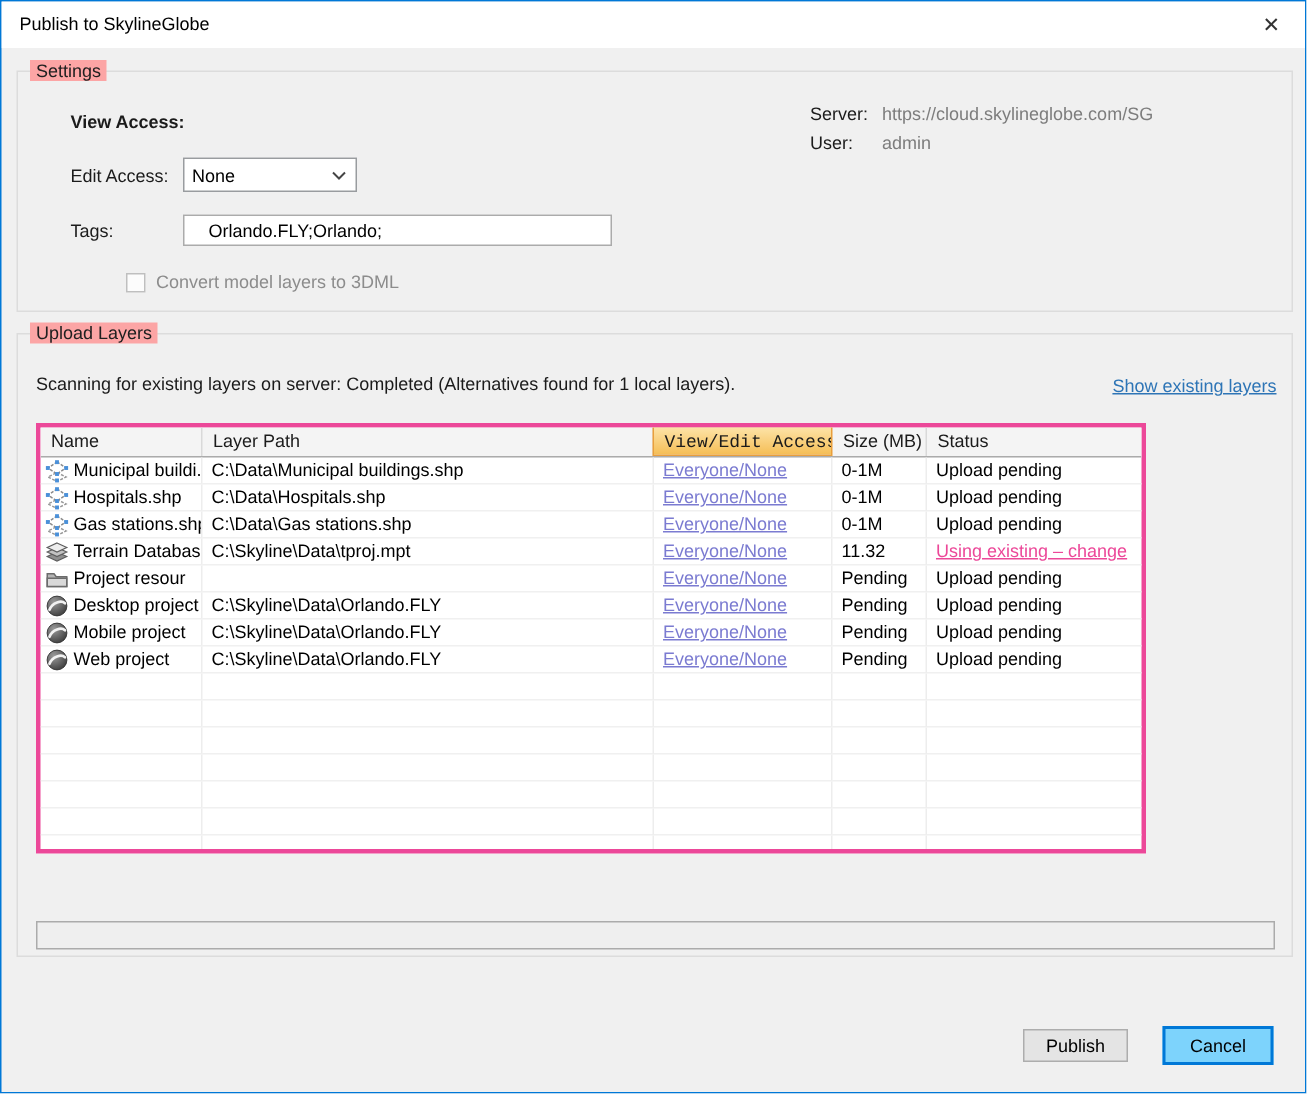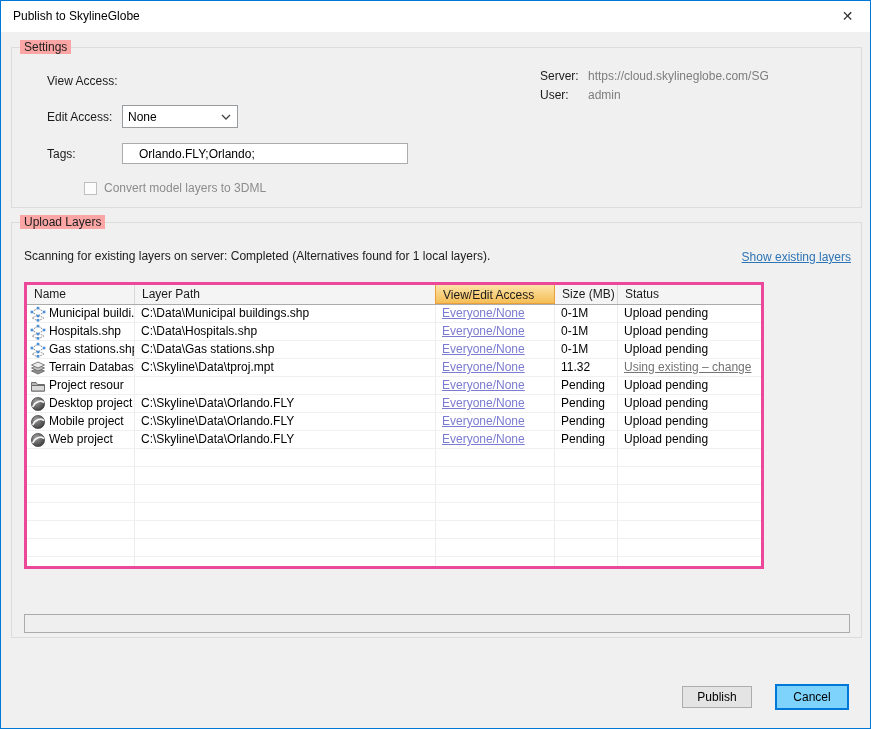--- a/index.html
+++ b/index.html
@@ -37,28 +37,28 @@
   .checklabel { font-size:12px; color:#8c8c8c; }
 
   
   .scan-text { position:absolute; left:12px; top:26px; font-size:12px; color:#1b1b1b; }
   .show-link { position:absolute; right:10px; top:27px; font-size:12px; color:#2E75B6; text-decoration:underline; cursor:pointer; }
 
   
   .layers-table { position:absolute; left:12px; top:59px; width:740px; height:287px; background:#fff; border:3px solid #ec4899; overflow:hidden; }
   .thead { display:grid; grid-template-columns:108px 301px 119px 63px 215px auto; height:20px; background:#F4F4F4; border-bottom:1px solid #ABABAB; }
   .th { font-size:12px; color:#1b1b1b; line-height:19px; padding-left:7px; border-right:1px solid #D9D9D9; overflow:hidden; white-space:nowrap; }
-  .th.hot { background:linear-gradient(#FDE3A7,#F5BE56); border:1px solid #E99F3C; margin:-1px 0 0 -1px; line-height:20px; }
+  .th.hot { background:linear-gradient(#FDE3A7,#F5BE56); border:1px solid #E99F3C; margin:-1px 0 0 -1px; line-height:20px;font-family:Liberation Mono, monospace; }
   .tbody { position:absolute; left:0; top:20px; right:0; bottom:0; }
   .tr { display:grid; grid-template-columns:108px 301px 119px 63px 215px auto; height:18px; }
   .td { font-size:12px; line-height:17px; padding-left:6px; border-right:1px solid #EDEDED; border-bottom:1px solid #F0F0F0; overflow:hidden; white-space:nowrap; color:#000; }
   .td.name-cell { display:flex; align-items:center; gap:3px; padding-left:3px; }
   .td .rowicon { width:16px; height:16px; flex:0 0 16px; display:inline-flex; }
   .access-link { color:#7b7bd1; text-decoration:underline; cursor:pointer; }
-  .status-link { color:#737373; text-decoration:underline; cursor:pointer;margin-top:47px; }
+  .status-link { color:#ec4899; text-decoration:underline; cursor:pointer;margin-top:47px; }
 
   
   .progress-strip { position:absolute; left:12px; top:391px; width:826px; height:19px; border:1px solid #ABABAB; background:#EFEFEF; }
 
   
   .btn { position:absolute; font-family:"Liberation Sans",sans-serif; font-size:12px; color:#000; background:#E4E4E4; border:1px solid #ADADAD; cursor:pointer; }
   .btn-publish { left:681px; top:685px; width:70px; height:22px; }
   .btn-cancel  { left:774px; top:683px; width:74px; height:26px; border:2px solid #0078D7; background:#7dd3fc; }
 </style>
 </head>
@@ -67,21 +67,21 @@
 <div class="dialog">
 
   <div class="titlebar">
     <span class="title">Publish to SkylineGlobe</span>
     <span class="close">✕</span>
   </div>
 
   <div class="groupbox gb-settings">
     <span class="grouplabel">Settings</span>
 
-    <span class="fieldlabel" style="left:35px; top:26px;">View Access:</span>
+    <span class="fieldlabel" style="left:35px; top:26px;font-weight:bold;">View Access:</span>
 
     <span class="fieldlabel" style="left:35px; top:62px;">Edit Access:</span>
     <div class="combo" style="left:110px; top:57px; width:116px;">
       <span class="combo-value">None</span>
       <span class="combo-arrow">
         <svg width="10" height="6" viewBox="0 0 10 6">
             <polyline points="1,1 5,5 9,1" fill="none" stroke="#444" stroke-width="1.3"></polyline>
           </svg>
       </span>
     </div>

